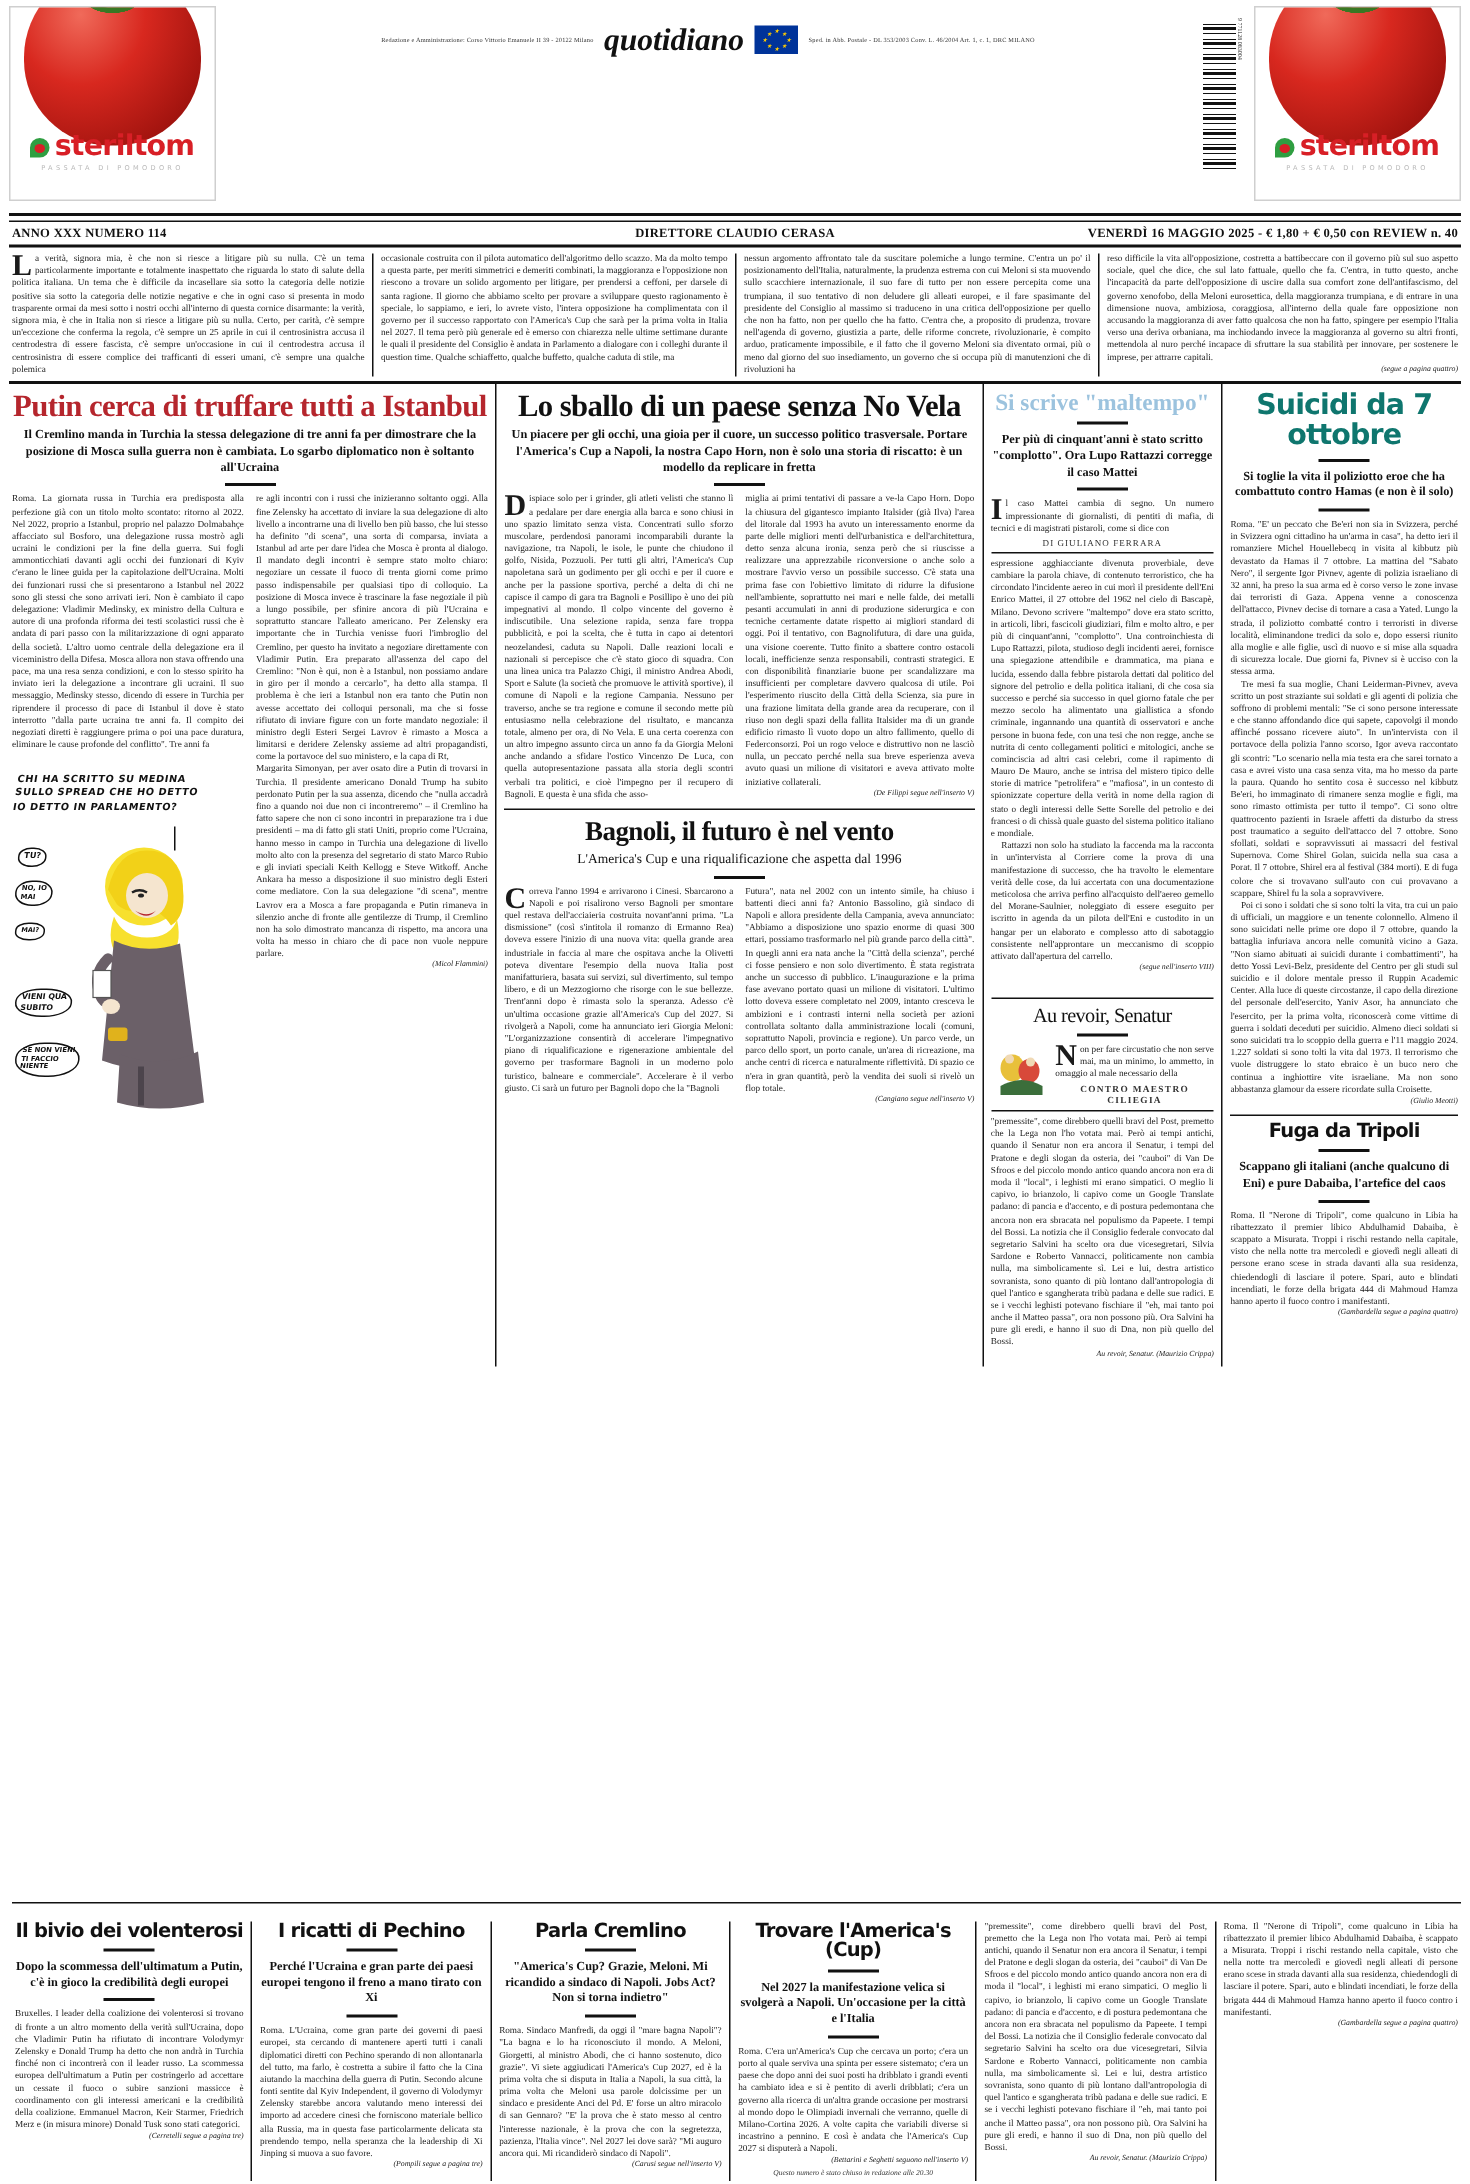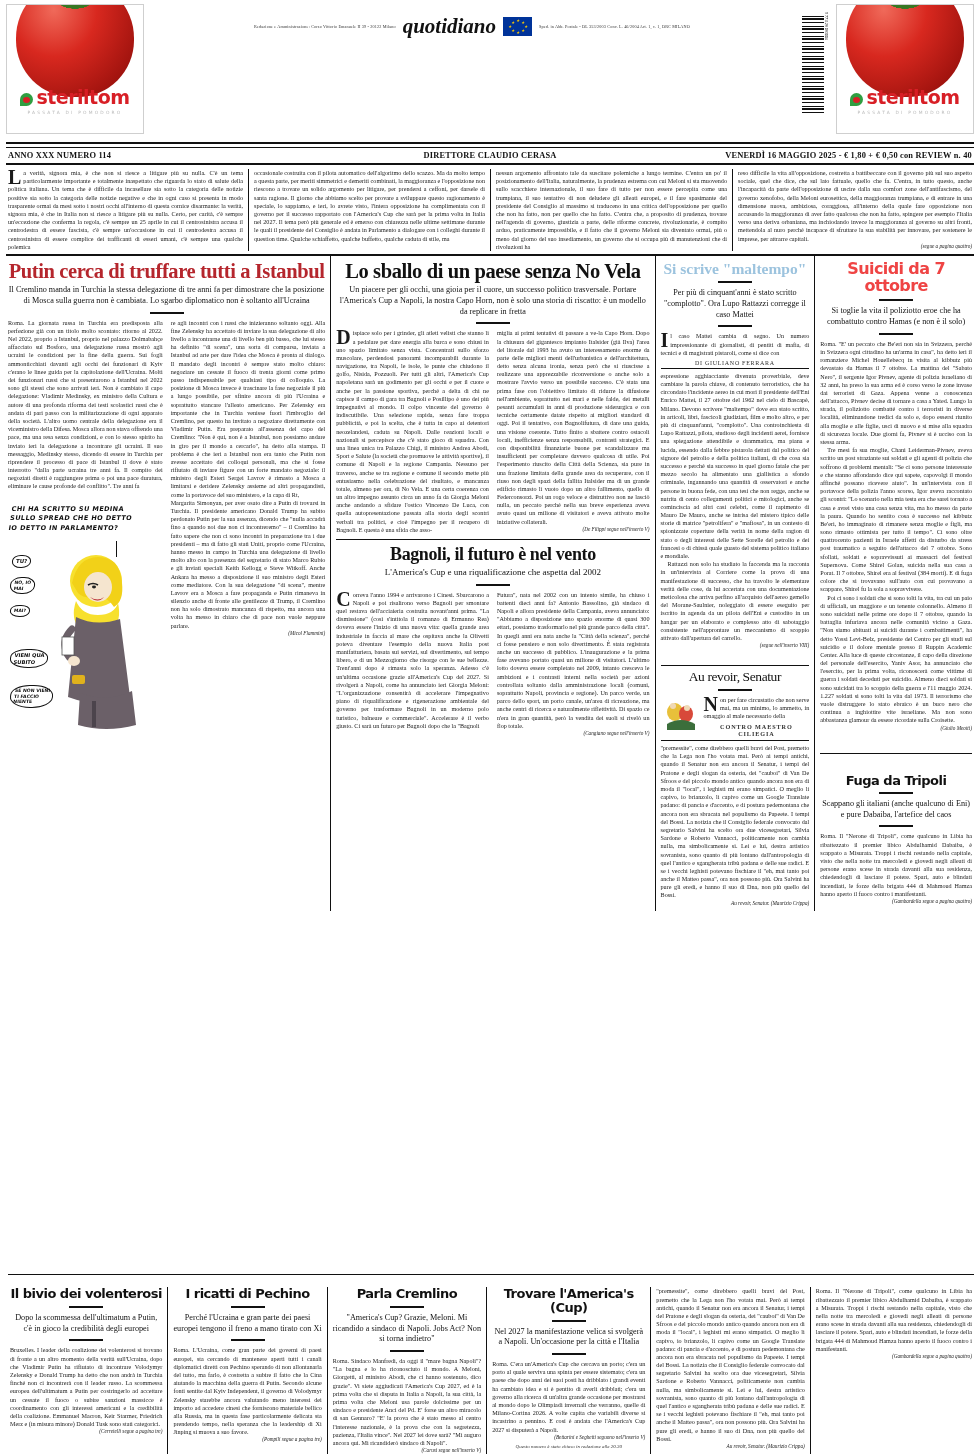--- a/index.html
+++ b/index.html
@@ -53,23 +53,23 @@
   .dropcap:first-letter{float:left;font-size:20px;line-height:15px;font-weight:bold;padding-right:2px;margin-top:1px;}
   .credit{font-style:italic;font-size:5.2px;text-align:right;display:block;}
   .seg{font-style:italic;font-size:5.2px;text-align:right;display:block;color:#222;}
 
   
   .tier2{display:flex;border-bottom:1.5px solid #111;}
   .t2col{box-sizing:border-box;padding:5px 5px 4px 5px;}
   .h-red{font-family:"Liberation Serif",serif;font-weight:bold;color:#b5262d;font-size:20.5px;text-align:center;line-height:1;letter-spacing:-.4px;}
   .h-black{font-family:"Liberation Serif",serif;font-weight:bold;color:#111;font-size:20.5px;text-align:center;line-height:1;letter-spacing:-.4px;}
   .h-lightblue{font-family:"Liberation Serif",serif;font-weight:bold;color:#9cc3de;font-size:15.5px;text-align:center;line-height:1;}
-  .h-sans{font-family:"DejaVu Sans",sans-serif;font-weight:bold;color:#ef4444;font-size:16px;text-align:center;line-height:1.05;letter-spacing:-.6px;}
+  .h-sans{font-family:"DejaVu Sans",sans-serif;font-weight:bold;color:#0f766e;font-size:19px;text-align:center;line-height:1.05;letter-spacing:-.6px;}
   .h-sans-sm{font-family:"DejaVu Sans",sans-serif;font-weight:bold;color:#111;font-size:13px;text-align:center;line-height:1.05;letter-spacing:-.5px;}
-  .sub{font-family:"Liberation Serif",serif;font-weight:normal;font-size:8.2px;text-align:center;line-height:1.3;margin-top:4px;color:#111;}
+  .sub{font-family:"Liberation Serif",serif;font-weight:bold;font-size:8.2px;text-align:center;line-height:1.3;margin-top:4px;color:#111;}
   .minirule{width:34px;height:2px;background:#111;margin:5px auto 5px auto;}
 
   
   .cartoon{width:100%;height:232px;position:relative;overflow:hidden;margin:2px 0 2px 0;}
   .scribble{font-family:"DejaVu Sans",sans-serif;font-weight:bold;font-size:6.5px;line-height:1.45;
      transform:skewX(-9deg);letter-spacing:.4px;color:#111;}
   .bubble{border:1.1px solid #111;border-radius:42% 48% 45% 50%;padding:2px 3px;display:inline-block;background:#fff;
      font-family:"DejaVu Sans",sans-serif;font-weight:bold;font-size:5.4px;line-height:1.25;transform:skewX(-8deg);}
 
   .sect-rule{border-top:1.5px solid #111;}
@@ -222,21 +222,21 @@
           <p class="first dropcap">Dispiace solo per i grinder, gli atleti velisti che stanno lì a pedalare per dare energia alla barca e sono chiusi in uno spazio limitato senza vista. Concentrati sullo sforzo muscolare, perdendosi panorami incomparabili durante la navigazione, tra Napoli, le isole, le punte che chiudono il golfo, Nisida, Pozzuoli. Per tutti gli altri, l'America's Cup napoletana sarà un godimento per gli occhi e per il cuore e anche per la passione sportiva, perché a delta di chi ne capisce il campo di gara tra Bagnoli e Posillipo è uno dei più impegnativi al mondo. Il colpo vincente del governo è indiscutibile. Una selezione rapida, senza fare troppa pubblicità, e poi la scelta, che è tutta in capo ai detentori neozelandesi, caduta su Napoli. Dalle reazioni locali e nazionali si percepisce che c'è stato gioco di squadra. Con una linea unica tra Palazzo Chigi, il ministro Andrea Abodi, Sport e Salute (la società che promuove le attività sportive), il comune di Napoli e la regione Campania. Nessuno per traverso, anche se tra regione e comune il secondo mette più entusiasmo nella celebrazione del risultato, e mancanza totale, almeno per ora, di No Vela. E una certa coerenza con un altro impegno assunto circa un anno fa da Giorgia Meloni anche andando a sfidare l'ostico Vincenzo De Luca, con quella autopresentazione passata alla storia degli scontri verbali tra politici, e cioè l'impegno per il recupero di Bagnoli. E questa è una sfida che asso-</p>
         </div>
         <div class="col body" style="width:50%;padding-left:4px;">
           <p class="first">miglia ai primi tentativi di passare a ve-la Capo Horn. Dopo la chiusura del gigantesco impianto Italsider (già Ilva) l'area del litorale dal 1993 ha avuto un interessamento enorme da parte delle migliori menti dell'urbanistica e dell'architettura, detto senza alcuna ironia, senza però che si riuscisse a realizzare una apprezzabile riconversione o anche solo a mostrare l'avvio verso un possibile successo. C'è stata una prima fase con l'obiettivo limitato di ridurre la difusione nell'ambiente, soprattutto nei mari e nelle falde, dei metalli pesanti accumulati in anni di produzione siderurgica e con tecniche certamente datate rispetto ai migliori standard di oggi. Poi il tentativo, con Bagnolifutura, di dare una guida, una visione coerente. Tutto finito a sbattere contro ostacoli locali, inefficienze senza responsabili, contrasti strategici. E con disponibilità finanziarie buone per scandalizzare ma insufficienti per completare davvero qualcosa di utile. Poi l'esperimento riuscito della Città della Scienza, sia pure in una frazione limitata della grande area da recuperare, con il riuso non degli spazi della fallita Italsider ma di un grande edificio rimasto lì vuoto dopo un altro fallimento, quello di Federconsorzi. Poi un rogo veloce e distruttivo non ne lasciò nulla, un peccato perché nella sua breve esperienza aveva avuto quasi un milione di visitatori e aveva attivato molte iniziative collaterali.</p>
           <span class="credit">(De Filippi segue nell'inserto V)</span>
         </div>
       </div>
 
       <div class="sect-rule" style="margin-top:5px;padding-top:5px;">
         <div class="h-black" style="font-size:18px;">Bagnoli, il futuro è nel vento</div>
-        <div class="sub" style="font-size:9px;font-weight:normal;">L'America's Cup e una riqualificazione che aspetta dal 2002</div>
+        <div class="sub" style="font-size:9px;font-weight:normal;">L'America's Cup e una riqualificazione che aspetta dal 1996</div>
         <div class="minirule"></div>
         <div class="colwrap">
           <div class="col body" style="width:50%;padding-right:4px;">
             <p class="first dropcap">Correva l'anno 1994 e arrivarono i Cinesi. Sbarcarono a Napoli e poi risalirono verso Bagnoli per smontare quel restava dell'acciaieria costruita novant'anni prima. "La dismissione" (così s'intitola il romanzo di Ermanno Rea) doveva essere l'inizio di una nuova vita: quella grande area industriale in faccia al mare che ospitava anche la Olivetti poteva diventare l'esempio della nuova Italia post manifatturiera, basata sui servizi, sul divertimento, sul tempo libero, e di un Mezzogiorno che risorge con le sue bellezze. Trent'anni dopo è rimasta solo la speranza. Adesso c'è un'ultima occasione grazie all'America's Cup del 2027. Si rivolgerà a Napoli, come ha annunciato ieri Giorgia Meloni: "L'organizzazione consentirà di accelerare l'impegnativo piano di riqualificazione e rigenerazione ambientale del governo per trasformare Bagnoli in un moderno polo turistico, balneare e commerciale". Accelerare è il verbo giusto. Ci sarà un futuro per Bagnoli dopo che la "Bagnoli</p>
           </div>
           <div class="col body" style="width:50%;padding-left:4px;">
             <p class="first">Futura", nata nel 2002 con un intento simile, ha chiuso i battenti dieci anni fa? Antonio Bassolino, già sindaco di Napoli e allora presidente della Campania, aveva annunciato: "Abbiamo a disposizione uno spazio enorme di quasi 300 ettari, possiamo trasformarlo nel più grande parco della città". In quegli anni era nata anche la "Città della scienza", perché ci fosse pensiero e non solo divertimento. È stata registrata anche un successo di pubblico. L'inaugurazione e la prima fase avevano portato quasi un milione di visitatori. L'ultimo lotto doveva essere completato nel 2009, intanto cresceva le ambizioni e i contrasti interni nella società per azioni controllata soltanto dalla amministrazione locali (comuni, soprattutto Napoli, provincia e regione). Un parco verde, un parco dello sport, un porto canale, un'area di ricreazione, ma anche centri di ricerca e naturalmente riflettività. Di spazio ce n'era in gran quantità, però la vendita dei suoli si rivelò un flop totale.</p>
             <span class="credit">(Cangiano segue nell'inserto V)</span>
           </div>
         </div>
@@ -288,21 +288,21 @@
       <div class="minirule"></div>
       <div class="sub">Si toglie la vita il poliziotto eroe che ha combattuto contro Hamas (e non è il solo)</div>
       <div class="minirule"></div>
       <div class="body">
         <p class="first">Roma. "E' un peccato che Be'eri non sia in Svizzera, perché in Svizzera ogni cittadino ha un'arma in casa", ha detto ieri il romanziere Michel Houellebecq in visita al kibbutz più devastato da Hamas il 7 ottobre. La mattina del "Sabato Nero", il sergente Igor Pivnev, agente di polizia israeliano di 32 anni, ha preso la sua arma ed è corso verso le zone invase dai terroristi di Gaza. Appena venne a conoscenza dell'attacco, Pivnev decise di tornare a casa a Yated. Lungo la strada, il poliziotto combatté contro i terroristi in diverse località, eliminandone tredici da solo e, dopo essersi riunito alla moglie e alle figlie, uscì di nuovo e si mise alla squadra di sicurezza locale. Due giorni fa, Pivnev si è ucciso con la stessa arma.</p>
         <p>Tre mesi fa sua moglie, Chani Leiderman-Pivnev, aveva scritto un post straziante sui soldati e gli agenti di polizia che soffrono di problemi mentali: "Se ci sono persone interessate e che stanno affondando dice qui sapete, capovolgi il mondo affinché possano ricevere aiuto". In un'intervista con il portavoce della polizia l'anno scorso, Igor aveva raccontato gli scontri: "Lo scenario nella mia testa era che sarei tornato a casa e avrei visto una casa senza vita, ma ho messo da parte la paura. Quando ho sentito cosa è successo nel kibbutz Be'eri, ho immaginato di rimanere senza moglie e figli, ma sono rimasto ottimista per tutto il tempo". Ci sono oltre quattrocento pazienti in Israele affetti da disturbo da stress post traumatico a seguito dell'attacco del 7 ottobre. Sono sfollati, soldati e sopravvissuti ai massacri del festival Supernova. Come Shirel Golan, suicida nella sua casa a Porat. Il 7 ottobre, Shirel era al festival (384 morti). E di fuga colore che si trovavano sull'auto con cui provavano a scappare, Shirel fu la sola a sopravvivere.</p>
         <p>Poi ci sono i soldati che si sono tolti la vita, tra cui un paio di ufficiali, un maggiore e un tenente colonnello. Almeno il sono suicidati nelle prime ore dopo il 7 ottobre, quando la battaglia infuriava ancora nelle comunità vicino a Gaza. "Non siamo abituati ai suicidi durante i combattimenti", ha detto Yossi Levi-Belz, presidente del Centro per gli studi sul suicidio e il dolore mentale presso il Ruppin Academic Center. Alla luce di queste circostanze, il capo della direzione del personale dell'esercito, Yaniv Asor, ha annunciato che l'esercito, per la prima volta, riconoscerà come vittime di guerra i soldati deceduti per suicidio. Almeno dieci soldati si sono suicidati tra lo scoppio della guerra e l'11 maggio 2024. 1.227 soldati si sono tolti la vita dal 1973. Il terrorismo che vuole distruggere lo stato ebraico è un buco nero che continua a inghiottire vite israeliane. Ma non sono abbastanza glamour da essere ricordate sulla Croisette.</p>
         <span class="credit">(Giulio Meotti)</span>
       </div>
 
-      <div class="sect-rule" style="margin-top:21px;padding-top:20px;">
+      <div class="sect-rule" style="margin-top:5px;padding-top:4px;">
         <div class="h-sans-sm">Fuga da Tripoli</div>
         <div class="minirule"></div>
         <div class="sub">Scappano gli italiani (anche qualcuno di Eni) e pure Dabaiba, l'artefice del caos</div>
         <div class="minirule"></div>
         <div class="body">
           <p class="first">Roma. Il "Nerone di Tripoli", come qualcuno in Libia ha ribattezzato il premier libico Abdulhamid Dabaiba, è scappato a Misurata. Troppi i rischi restando nella capitale, visto che nella notte tra mercoledì e giovedì negli alleati di persone erano scese in strada davanti alla sua residenza, chiedendogli di lasciare il potere. Spari, auto e blindati incendiati, le forze della brigata 444 di Mahmoud Hamza hanno aperto il fuoco contro i manifestanti.</p>
           <span class="credit">(Gambardella segue a pagina quattro)</span>
         </div>
       </div>
     </div>

